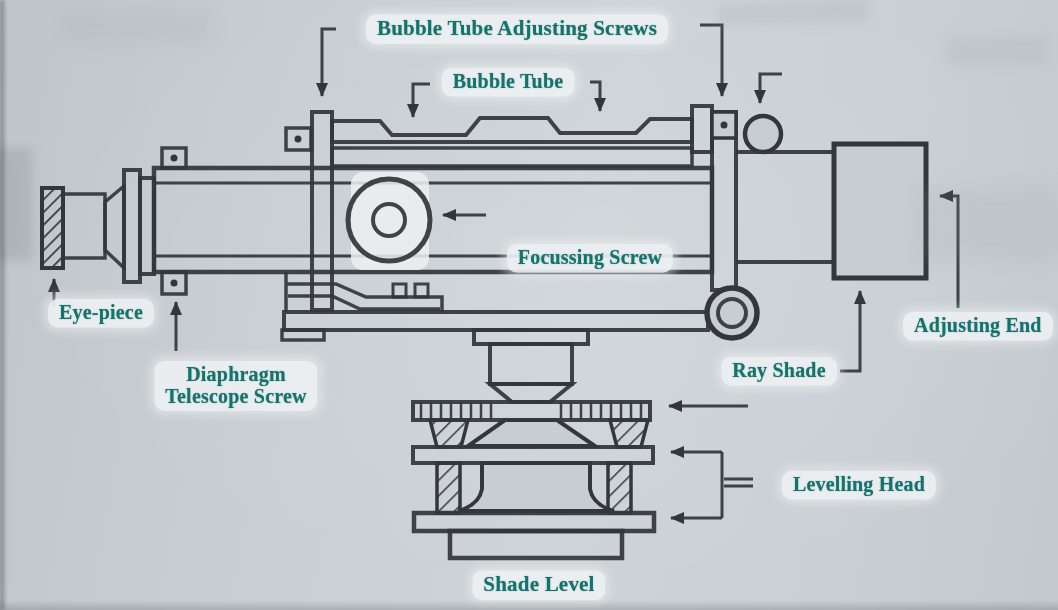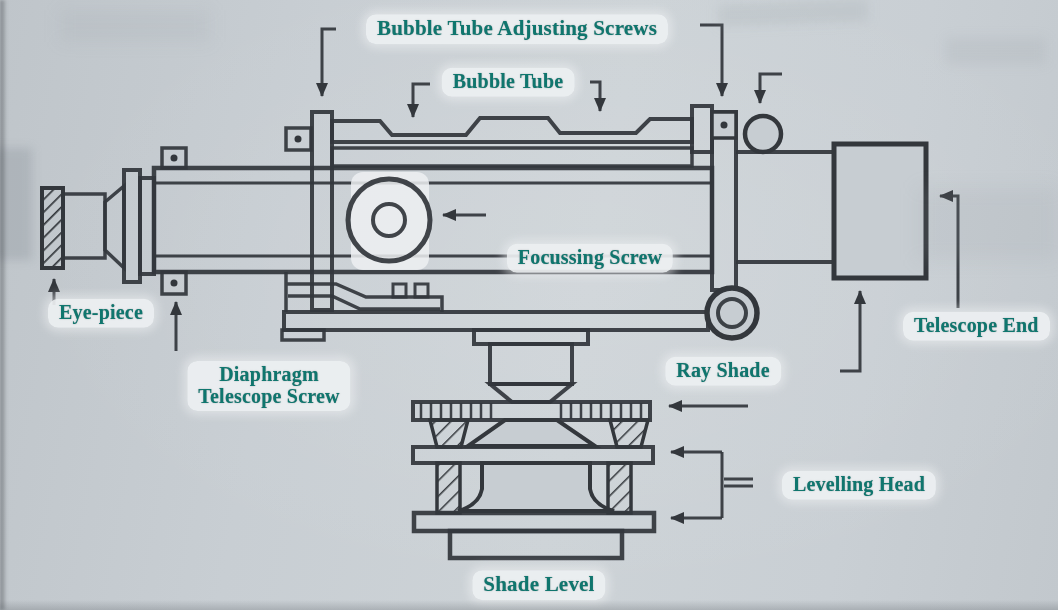--- a/index.html
+++ b/index.html
@@ -24,21 +24,21 @@
     font-size:20px;
     line-height:1.08;
     color:#0f766e;
     letter-spacing:.2px;
     white-space:nowrap;
     text-shadow:0 0 1.2px rgba(68,72,79,.55);
     box-shadow:0 0 10px 4px rgba(238,241,243,.55);
   }
   .pill.big{font-size:21px;}
   .pill.left-anchor{transform:translateY(-50%);}
-  .pill.center-text{text-align:center;margin-left:33px;}
+  .pill.center-text{text-align:center;}
   .smudge{position:absolute;pointer-events:none;}
   .edgeL{position:absolute;left:0;top:0;width:7px;height:610px;
     background:linear-gradient(90deg,rgba(35,40,45,.45),rgba(35,40,45,0));filter:blur(1.5px);}
   .edgeB{position:absolute;left:0;bottom:0;width:1058px;height:10px;
     background:linear-gradient(0deg,rgba(60,66,72,.22),rgba(60,66,72,0));}
 </style>
 </head>
 <body>
 
 <div class="page">
@@ -186,24 +186,24 @@
 
   <div class="pill" style="left:590px;top:214px;margin-top:44px;">Focussing Screw</div>
 
   <div class="pill" style="left:101px;top:313px;">Eye-piece</div>
 
   <div class="pill center-text" style="left:236px;top:386px;">
     <span>Diaphragm</span><br>
     <span>Telescope Screw</span>
   </div>
 
-  <div class="pill" style="left:723px;top:371px;">Ray Shade</div>
-
-
-  <div class="pill left-anchor" style="left:903px;top:326px;">Telescope End</div>
+  <div class="pill" style="left:779px;top:371px;">Ray Shade</div>
+
+
+  <div class="pill left-anchor" style="left:903px;top:326px;">Adjusting End</div>
 
   <div class="pill" style="left:859px;top:485px;">Levelling Head</div>
 
   <div class="pill big" style="left:539px;top:585px;">Shade Level</div>
 
   <div class="smudge" style="left:718px;top:2px;width:150px;height:22px;background:rgba(145,153,161,.18);filter:blur(6px);transform:rotate(-2deg);"></div>
   <div class="smudge" style="left:946px;top:38px;width:100px;height:26px;background:rgba(145,153,161,.15);filter:blur(6px);"></div>
   <div class="smudge" style="left:-6px;top:148px;width:38px;height:112px;background:rgba(110,118,126,.22);filter:blur(5px);"></div>
   <div class="smudge" style="left:918px;top:188px;width:140px;height:72px;background:rgba(150,158,166,.14);filter:blur(9px);"></div>
   <div class="smudge" style="left:60px;top:10px;width:150px;height:32px;background:rgba(150,158,166,.12);filter:blur(8px);"></div>

